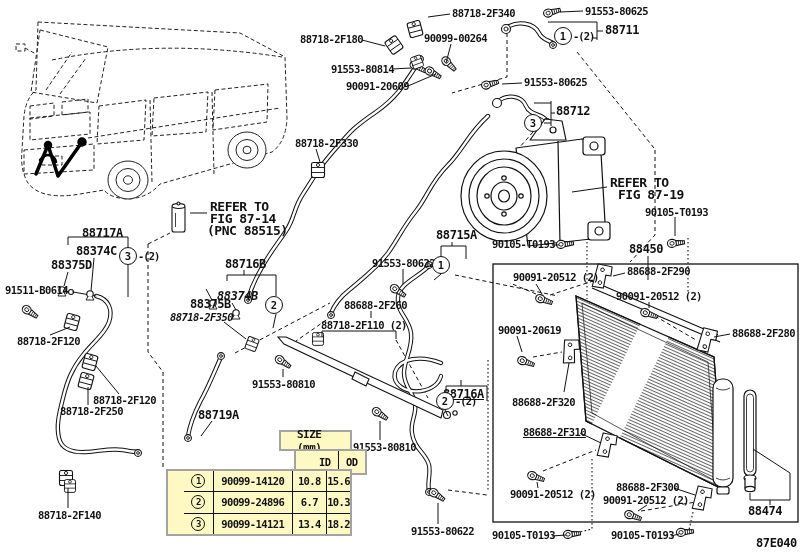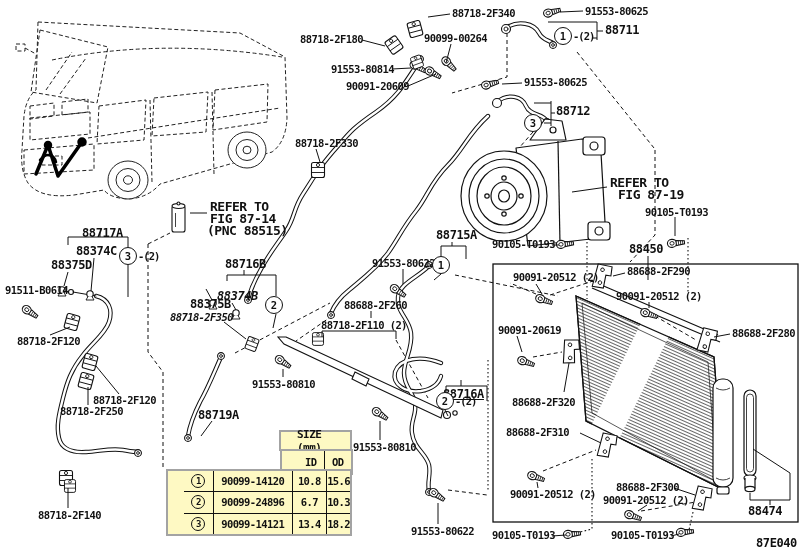--- a/index.html
+++ b/index.html
@@ -15,21 +15,21 @@
   .circ{box-sizing:border-box;width:18px;height:18px;border:1.7px solid #111;border-radius:50%;
         background:#fff;font-weight:bold;font-size:10.5px;display:flex;align-items:center;justify-content:center;}
   .suffix{font-weight:bold;font-size:10.5px;letter-spacing:-1px;margin-left:1px;}
   
   #size-table-wrap{position:absolute;left:0;top:0;z-index:4;}
   .tbox{position:absolute;box-sizing:border-box;border:2px solid #a3a3a3;background:#fef9c3;color:#111;padding-left:16px;}
   .tbox .cell{box-sizing:border-box;display:flex;align-items:center;justify-content:center;
               font-weight:bold;font-size:10.5px;letter-spacing:-0.6px;}
   #size-header{left:279px;top:430px;width:73px;height:21px;display:flex;align-items:center;justify-content:center;
                font-weight:bold;font-size:11px;letter-spacing:-0.5px;}
-  #size-subheader{left:280px;top:449px;width:73px;height:26px;display:flex;}
+  #size-subheader{left:294px;top:449px;width:73px;height:26px;display:flex;}
   #size-subheader .cell{width:50%;}
   #size-subheader .cell:first-child{border-right:1.6px solid #111;}
   #size-main{left:166px;top:469px;width:186px;height:67px;display:flex;flex-direction:column;}
   .trow{flex:1;display:flex;border-top:1.6px solid #111;}
   .trow:first-child{border-top:none;}
   .trow .c-num{width:31px;border-right:1.6px solid #111;}
   .trow .c-part{width:82px;border-right:1.6px solid #111;}
   .trow .c-id{width:36px;border-right:1.6px solid #111;}
   .trow .c-od{flex:1;}
   .mini-circ{box-sizing:border-box;width:14px;height:14px;border:1.4px solid #111;border-radius:50%;
@@ -366,21 +366,21 @@
       <div class="plabel" style="left: 411px; top: 526px;">91553-80622</div>
       <div class="plabel" style="left: 492px; top: 239px;">90105-T0193</div>
       <div class="plabel" style="left: 645px; top: 207px;">90105-T0193</div>
       <div class="plabel big" style="left: 629px; top: 244px;">88450</div>
       <div class="plabel" style="left: 627px; top: 266px;">88688-2F290</div>
       <div class="plabel" style="left: 513px; top: 272px;">90091-20512 (2)</div>
       <div class="plabel" style="left: 616px; top: 291px;">90091-20512 (2)</div>
       <div class="plabel" style="left: 732px; top: 328px;">88688-2F280</div>
       <div class="plabel" style="left: 498px; top: 325px;">90091-20619</div>
       <div class="plabel" style="left: 512px; top: 385px; margin-top: 12px;">88688-2F320</div>
-      <div class="plabel" style="left: 506px; top: 427px;">88688-2F310</div>
+      <div class="plabel" style="left: 523px; top: 427px; text-decoration: underline;">88688-2F310</div>
       <div class="plabel" style="left: 510px; top: 489px;">90091-20512 (2)</div>
       <div class="plabel" style="left: 616px; top: 482px;">88688-2F300</div>
       <div class="plabel" style="left: 603px; top: 495px;">90091-20512 (2)</div>
       <div class="plabel big" style="left: 748px; top: 506px;">88474</div>
       <div class="plabel" style="left: 492px; top: 530px;">90105-T0193</div>
       <div class="plabel" style="left: 611px; top: 530px;">90105-T0193</div>
       <div class="plabel big" style="left: 756px; top: 538px;">87E040</div>
     </div>
 <div id="callout-layer">
       <div class="callout" style="left: 554px; top: 27px;">

